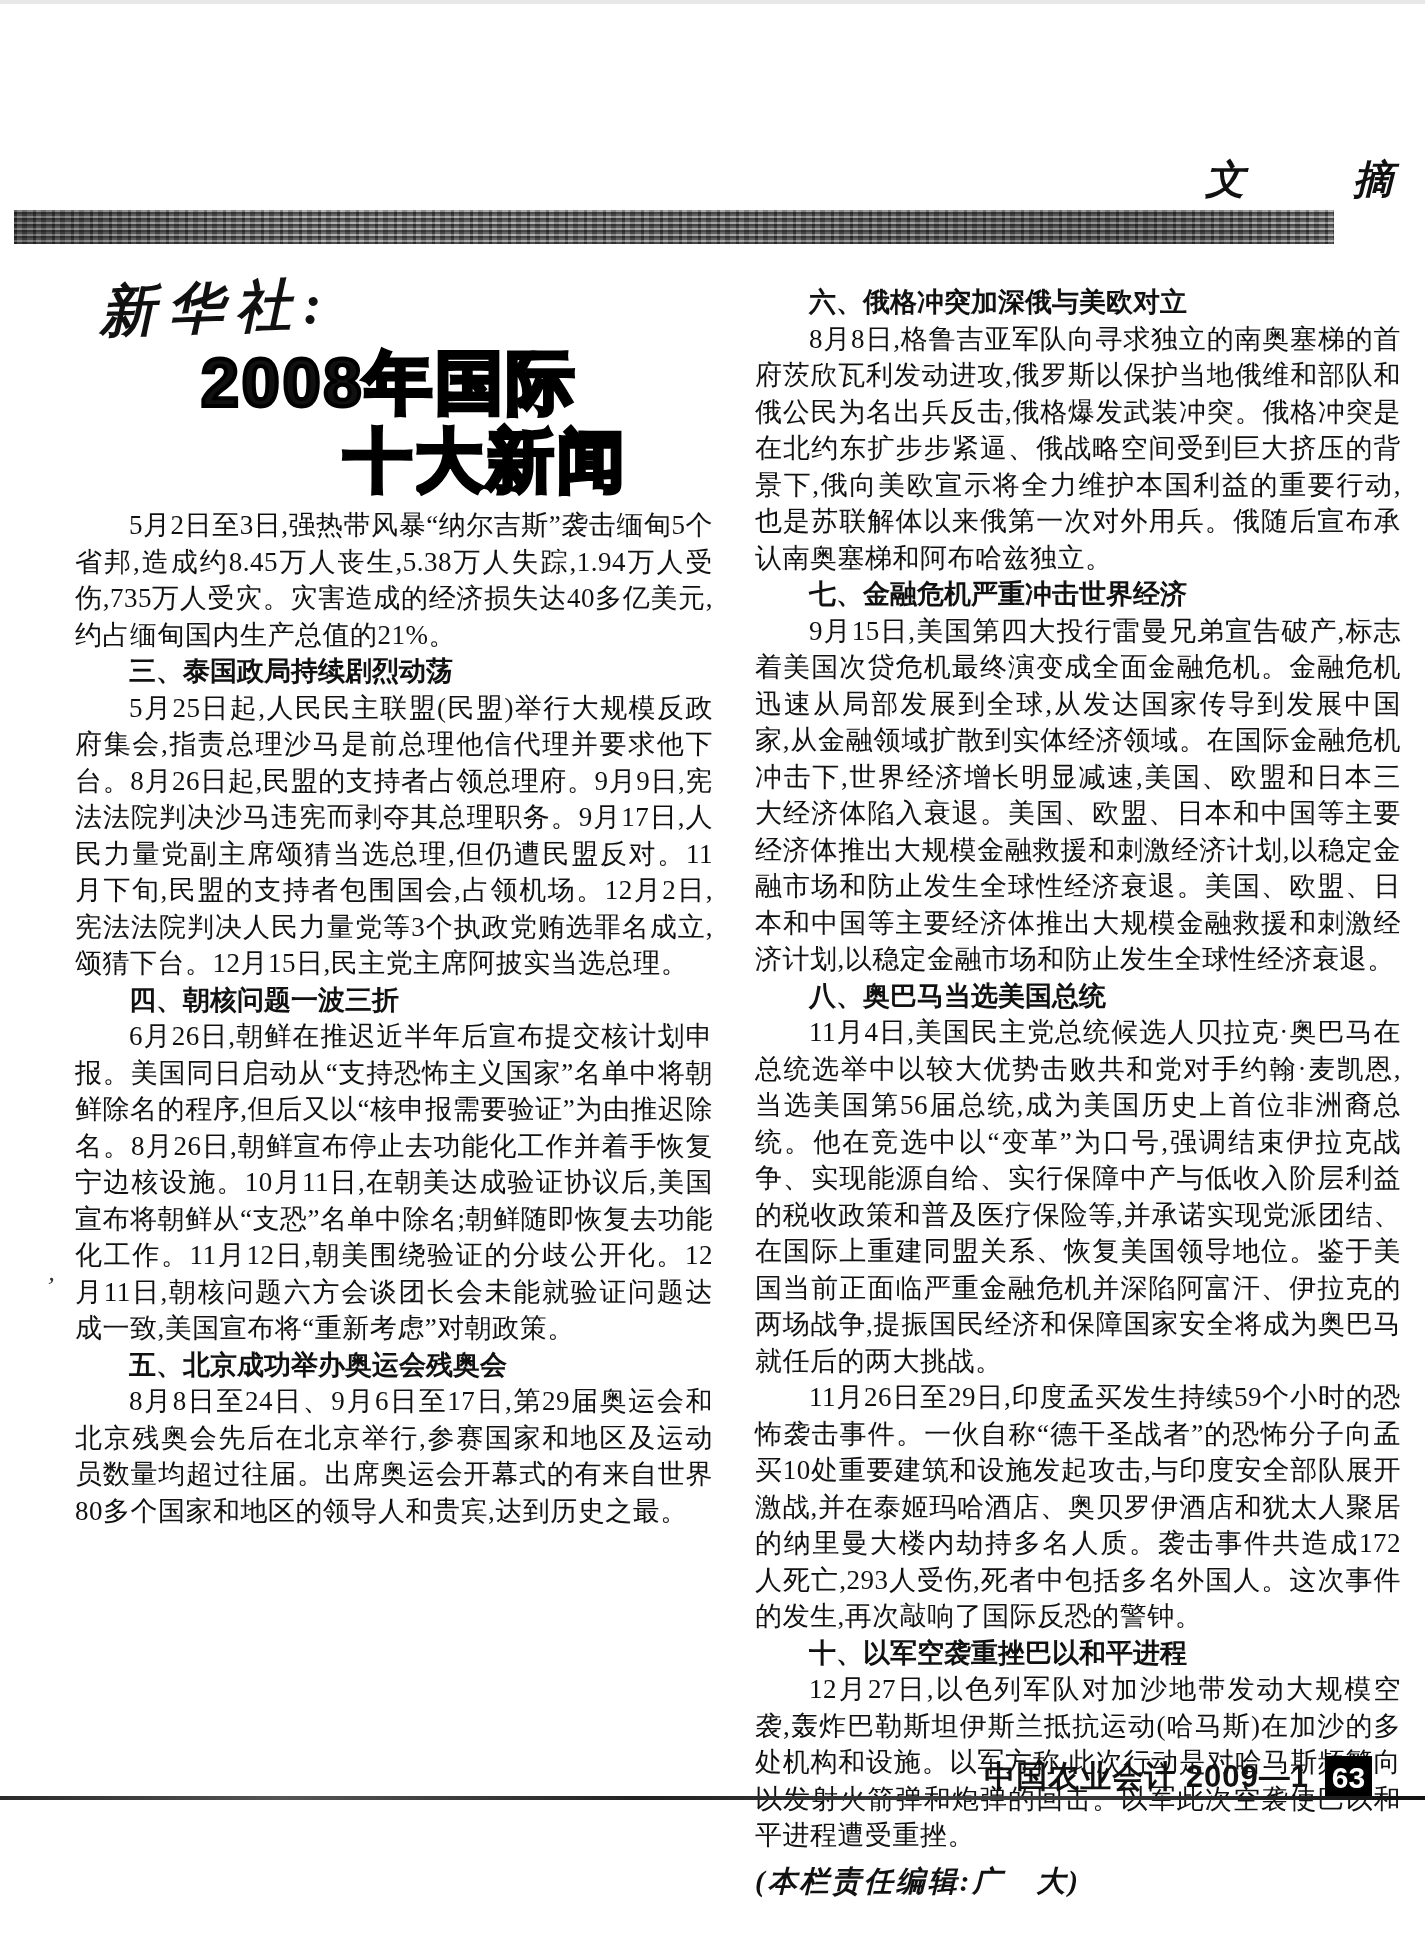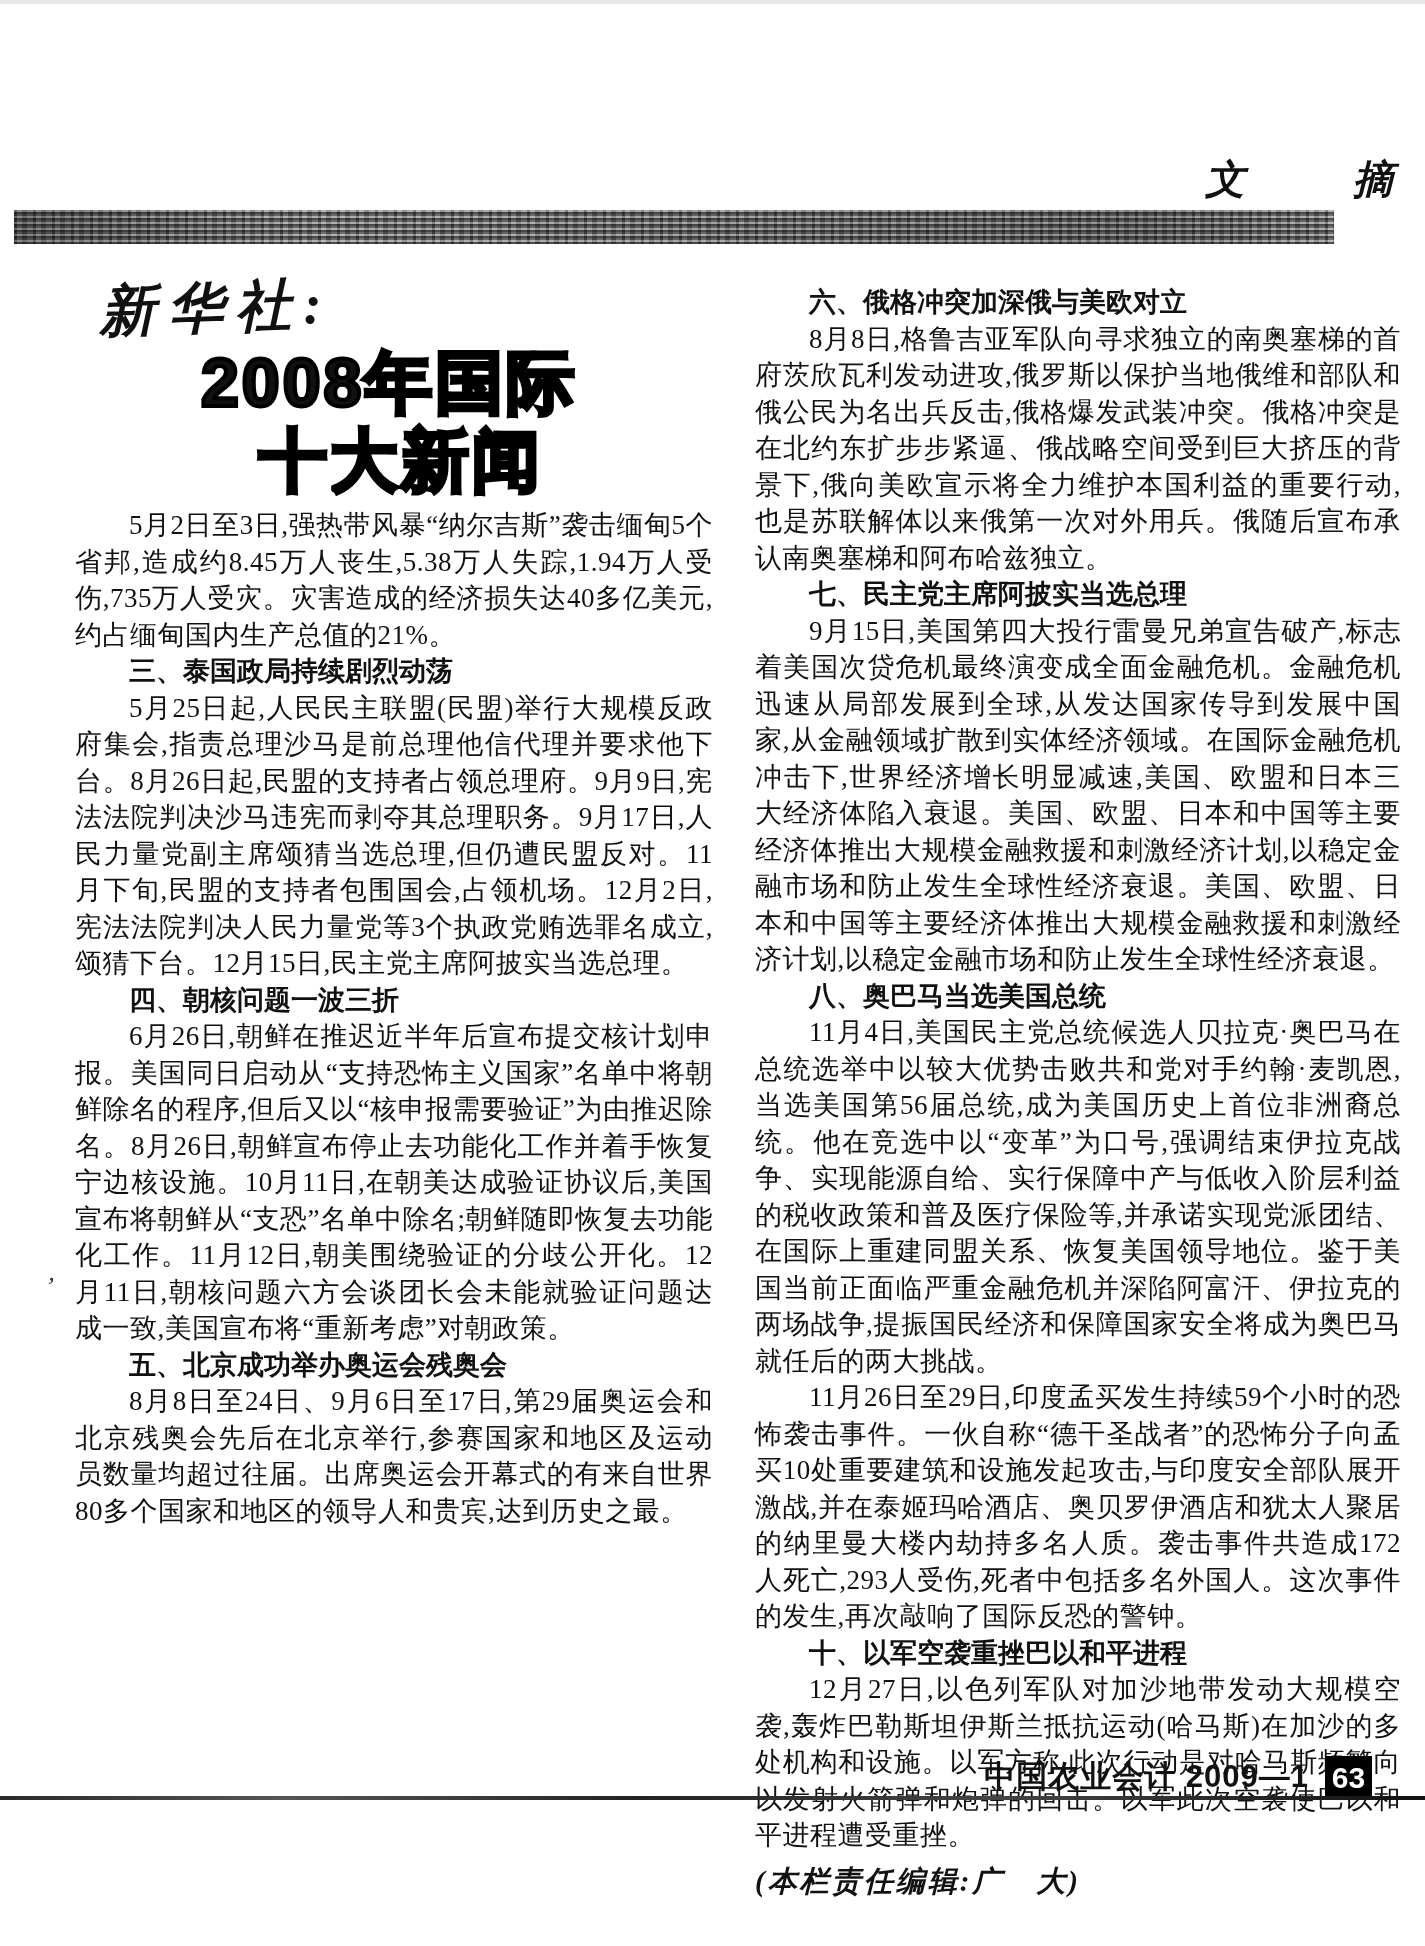--- a/index.html
+++ b/index.html
@@ -71,21 +71,21 @@
     font-family: "Liberation Sans", "DejaVu Sans", sans-serif;
     font-size: 68px;
     line-height: 78px;
     font-weight: 900;
     letter-spacing: 3px;
     -webkit-text-stroke: 4px #000;
     text-shadow: 1px 1px 0 #000, -1px -1px 0 #000, 1px -1px 0 #000, -1px 1px 0 #000;
     white-space: nowrap;
   }
   .title-l1 { margin-left: 126px; }
-  .title-l2 { margin-left: 184px; }
+  .title-l2 { margin-left: 184px; text-align: center; }
 
   
   .sec-head {
     margin: 0;
     font-family: "Liberation Sans", "DejaVu Sans", sans-serif;
     font-weight: bold;
     font-size: 27px;
     line-height: 36.5px;
     text-indent: 54px;
   }
@@ -188,21 +188,21 @@
         <p class="sec-body">8月8日至24日、9月6日至17日,第29届奥运会和北京残奥会先后在北京举行,参赛国家和地区及运动员数量均超过往届。出席奥运会开幕式的有来自世界80多个国家和地区的领导人和贵宾,达到历史之最。</p>
       </div>
     </div>
 
     <div class="col-right">
       <div class="section">
         <h3 class="sec-head">六、俄格冲突加深俄与美欧对立</h3>
         <p class="sec-body">8月8日,格鲁吉亚军队向寻求独立的南奥塞梯的首府茨欣瓦利发动进攻,俄罗斯以保护当地俄维和部队和俄公民为名出兵反击,俄格爆发武装冲突。俄格冲突是在北约东扩步步紧逼、俄战略空间受到巨大挤压的背景下,俄向美欧宣示将全力维护本国利益的重要行动,也是苏联解体以来俄第一次对外用兵。俄随后宣布承认南奥塞梯和阿布哈兹独立。</p>
       </div>
       <div class="section">
-        <h3 class="sec-head">七、民主党主席阿披实当选总理</h3>
+        <h3 class="sec-head">七、金融危机严重冲击世界经济</h3>
         <p class="sec-body">9月15日,美国第四大投行雷曼兄弟宣告破产,标志着美国次贷危机最终演变成全面金融危机。金融危机迅速从局部发展到全球,从发达国家传导到发展中国家,从金融领域扩散到实体经济领域。在国际金融危机冲击下,世界经济增长明显减速,美国、欧盟和日本三大经济体陷入衰退。美国、欧盟、日本和中国等主要经济体推出大规模金融救援和刺激经济计划,以稳定金融市场和防止发生全球性经济衰退。美国、欧盟、日本和中国等主要经济体推出大规模金融救援和刺激经济计划,以稳定金融市场和防止发生全球性经济衰退。</p>
       </div>
       <div class="section">
         <h3 class="sec-head">八、奥巴马当选美国总统</h3>
         <p class="sec-body">11月4日,美国民主党总统候选人贝拉克·奥巴马在总统选举中以较大优势击败共和党对手约翰·麦凯恩,当选美国第56届总统,成为美国历史上首位非洲裔总统。他在竞选中以“变革”为口号,强调结束伊拉克战争、实现能源自给、实行保障中产与低收入阶层利益的税收政策和普及医疗保险等,并承诺实现党派团结、在国际上重建同盟关系、恢复美国领导地位。鉴于美国当前正面临严重金融危机并深陷阿富汗、伊拉克的两场战争,提振国民经济和保障国家安全将成为奥巴马就任后的两大挑战。</p>
       </div>
       <div class="section">
         <p class="sec-body">11月26日至29日,印度孟买发生持续59个小时的恐怖袭击事件。一伙自称“德干圣战者”的恐怖分子向孟买10处重要建筑和设施发起攻击,与印度安全部队展开激战,并在泰姬玛哈酒店、奥贝罗伊酒店和犹太人聚居的纳里曼大楼内劫持多名人质。袭击事件共造成172人死亡,293人受伤,死者中包括多名外国人。这次事件的发生,再次敲响了国际反恐的警钟。</p>
       </div>
       <div class="section">

